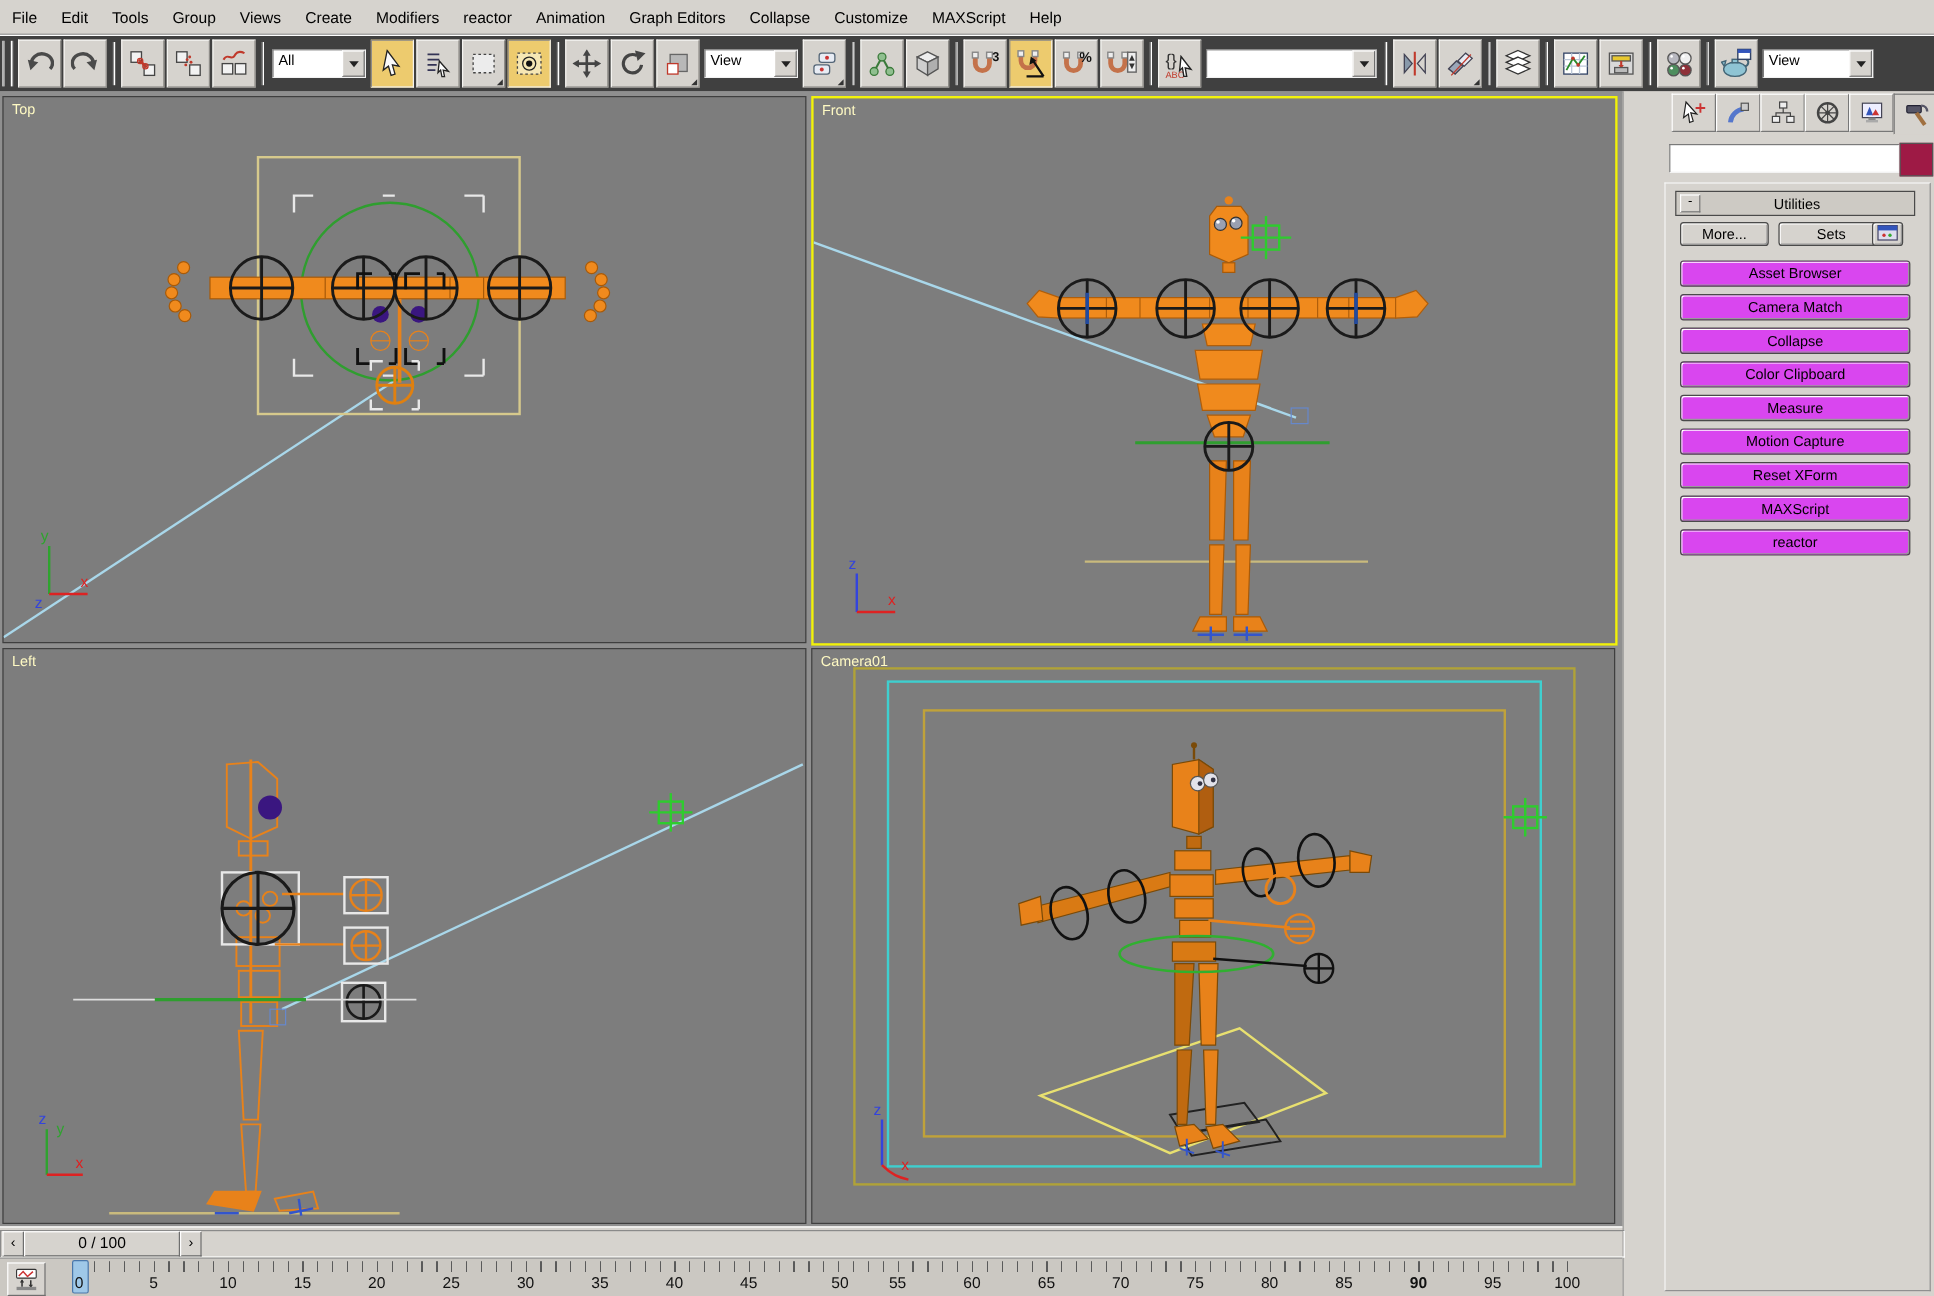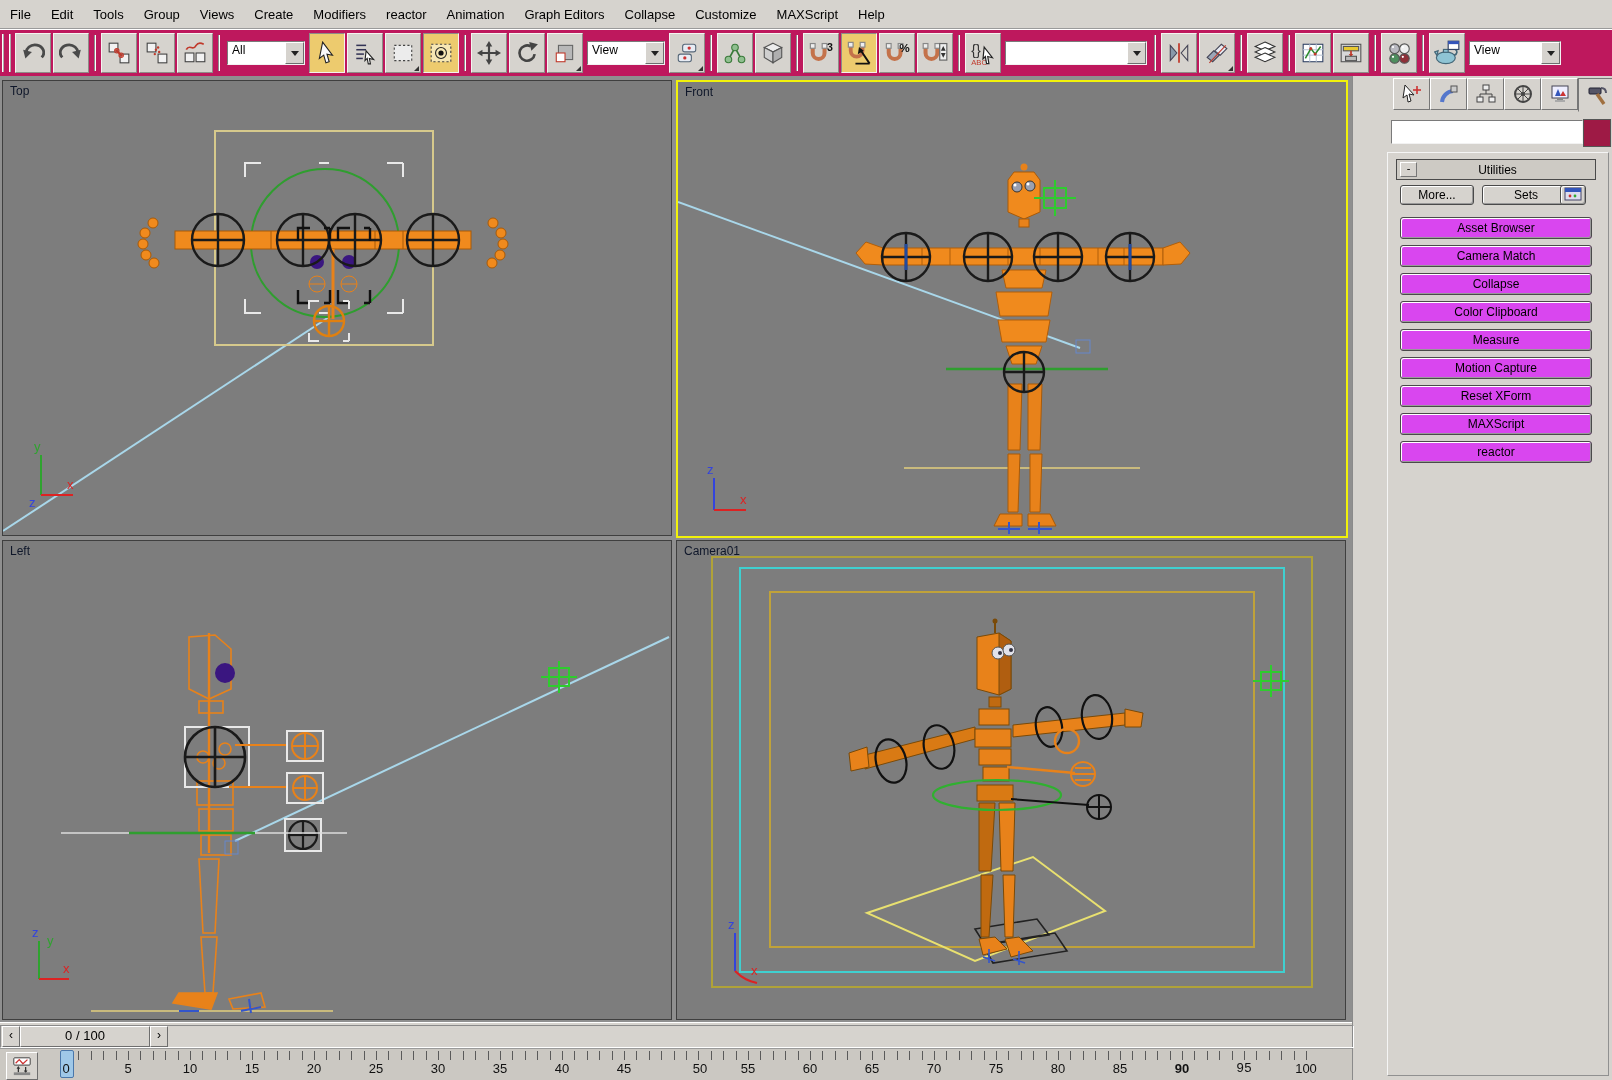--- a/index.html
+++ b/index.html
@@ -4,21 +4,21 @@
 <style>
   html,body{margin:0;padding:0;}
   body{width:1612px;height:1080px;overflow:hidden;background:#D6D3CE;
        font-family:"Liberation Sans","DejaVu Sans",sans-serif;color:#000;
        position:relative;font-size:13px;-webkit-font-smoothing:antialiased;}
   
   #menubar{position:absolute;left:0;top:0;width:1612px;height:28px;background:#D6D3CE;
            display:flex;align-items:center;border-bottom:1px solid #9a9a9a;}
   .menu-item{padding:16px 10px;line-height:27px;cursor:default;}
   
-  #toolbar{position:absolute;left:0;top:29px;width:1612px;height:46px;background:#be185d;
+  #toolbar{position:absolute;left:0;top:29px;width:1612px;height:46px;background:#404040;
            border-top:1px solid #fff;border-bottom:1px solid #8a8a8a;
            display:flex;align-items:center;white-space:nowrap;}
   .tool-handle{width:5px;height:38px;margin:0 3px 0 2px;border-left:2px ridge #fff;border-right:2px ridge #fff;}
   .tbtn{position:relative;width:34px;height:38px;flex:0 0 auto;display:flex;align-items:center;justify-content:center;
         background:#D6D3CE;border:1px solid;border-color:#F4F3F0 #8E8C88 #8E8C88 #F4F3F0;margin:0 1px;}
   .tbtn.active{background:#EDCB6E;border-color:#8E8C88 #F4F3F0 #F4F3F0 #8E8C88;}
   .tbtn svg{display:block;}
   .tsep{width:0;height:36px;border-left:1px solid #8e8e8e;border-right:1px solid #fff;margin:0 4px;flex:0 0 auto;}
   .combo{height:22px;background:#fff;border:1px solid;border-color:#7a7a7a #f2f2f2 #f2f2f2 #7a7a7a;
          display:flex;align-items:stretch;flex:0 0 auto;margin:0 3px;}
@@ -26,21 +26,21 @@
   .combo .arrow-btn{width:17px;background:#D6D3CE;border:1px solid;border-color:#fff #6e6e6e #6e6e6e #fff;
          display:flex;align-items:center;justify-content:center;}
   .tri{width:0;height:0;border:4px solid transparent;border-top:5px solid #222;margin-top:5px;}
   .flyout::after{content:"";position:absolute;right:1px;bottom:1px;
          border-left:5px solid transparent;border-bottom:5px solid #333;}
   
   #main{position:absolute;left:0;top:76px;width:1352px;height:946px;background:#8F8F8F;}
   .vp{position:absolute;background:#7D7D7D;border:1px solid #3F3F3F;}
   .vp.active{border:2px solid #F2F20A;}
   .vp svg{position:absolute;left:0;top:0;width:100%;height:100%;}
-  .vp-label{position:absolute;top:3px;left:7px;color:#0f172a;font-size:12px;z-index:2;}
+  .vp-label{position:absolute;top:3px;left:7px;color:#fef9c3;font-size:12px;z-index:2;}
   
   #cmdpanel{position:absolute;left:1352px;top:76px;width:260px;height:1004px;background:#D6D3CE;
             border-left:1px solid #8a8a8a;}
   .panel-tabs{position:absolute;left:40px;top:2px;display:flex;}
   .ptab{width:35px;height:30px;background:#D6D3CE;border:1px solid;border-color:#fff #777 #777 #fff;
         display:flex;align-items:center;justify-content:center;}
   .ptab.active{border-color:#777 #fff #D6D3CE #777;height:32px;}
   .name-field{position:absolute;left:38px;top:44px;width:184px;height:22px;background:#fff;
         border:1px solid;border-color:#7a7a7a #f2f2f2 #f2f2f2 #7a7a7a;font-size:12px;padding:0 3px;}
   .color-swatch{position:absolute;left:230px;top:43px;width:26px;height:26px;border:1px solid #555;}
@@ -822,16 +822,16 @@
       <span class="ruler-label" style="left: 624px;">45</span>
       <span class="ruler-label" style="left: 700px;">50</span>
       <span class="ruler-label" style="left: 748px;">55</span>
       <span class="ruler-label" style="left: 810px;">60</span>
       <span class="ruler-label" style="left: 872px;">65</span>
       <span class="ruler-label" style="left: 934px;">70</span>
       <span class="ruler-label" style="left: 996px;">75</span>
       <span class="ruler-label" style="left: 1058px;">80</span>
       <span class="ruler-label" style="left: 1120px;">85</span>
       <span class="ruler-label" style="left: 1182px; font-weight: bold;">90</span>
-      <span class="ruler-label" style="left: 1244px; font-family: Liberation Mono, monospace;">95</span>
+      <span class="ruler-label" style="left: 1244px;">95</span>
       <span class="ruler-label" style="left: 1306px;">100</span>
     </div>
 </div>
 
 </body></html>

